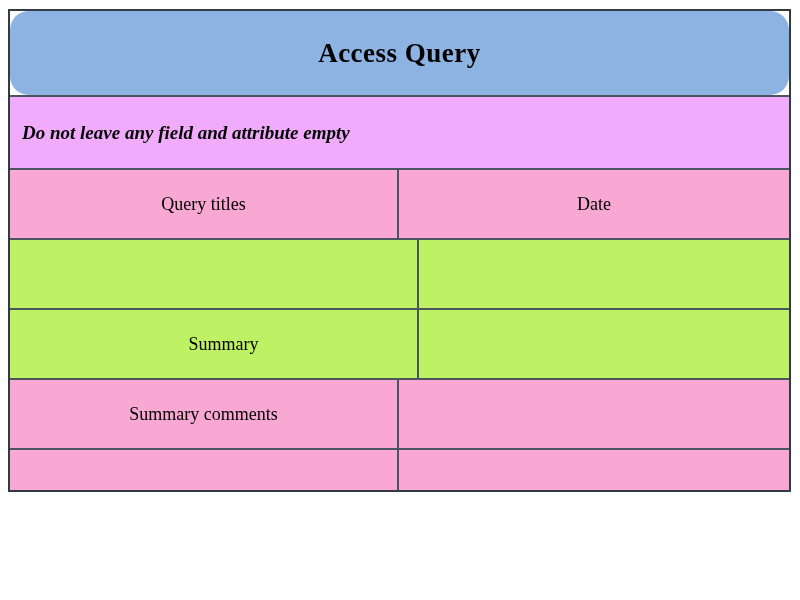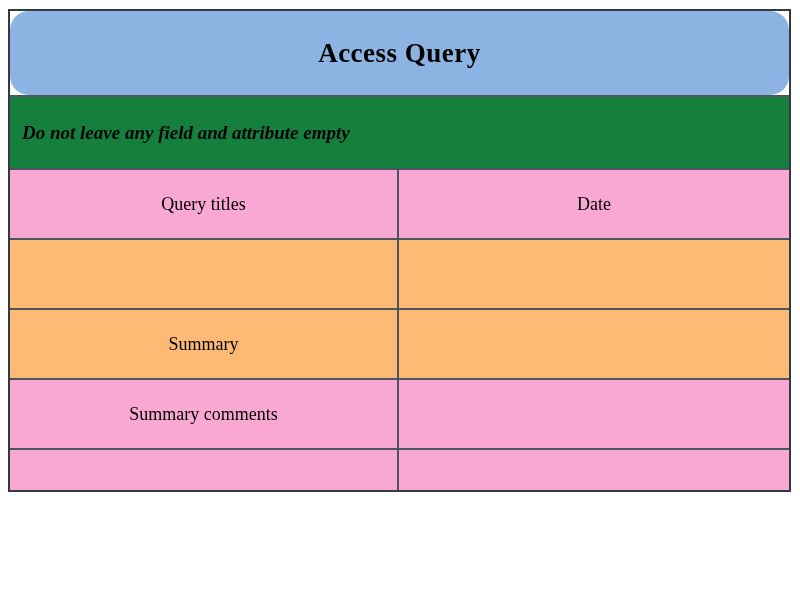--- a/index.html
+++ b/index.html
@@ -32,38 +32,38 @@
     justify-content: center;
     border-radius: 19px;
   }
   .title-text {
     font-size: 27px;
     font-weight: bold;
     letter-spacing: 0.5px;
   }
   .instruction-band {
     height: 73px;
-    background: #15803d;
+    background: #f0abfc;
     border-top: 2px solid #4a5560;
     display: flex;
     align-items: center;
     padding-left: 12px;
   }
   .instruction-text {
     font-size: 19px;
     font-weight: bold;
     font-style: italic;
   }
   .row {
     display: flex;
     border-top: 2px solid #4a5560;
     height: 68px;
   }
   .row.white { background: #f9a8d4; }
-  .row.blue  { background: #fdba74; }
+  .row.blue  { background: #bef264; padding-left: 20px; }
   .row.partial { height: 40px; }
   .cell {
     box-sizing: border-box;
     display: flex;
     align-items: center;
     justify-content: center;
     font-size: 18px;
   }
   .cell.left {
     width: 389px;

